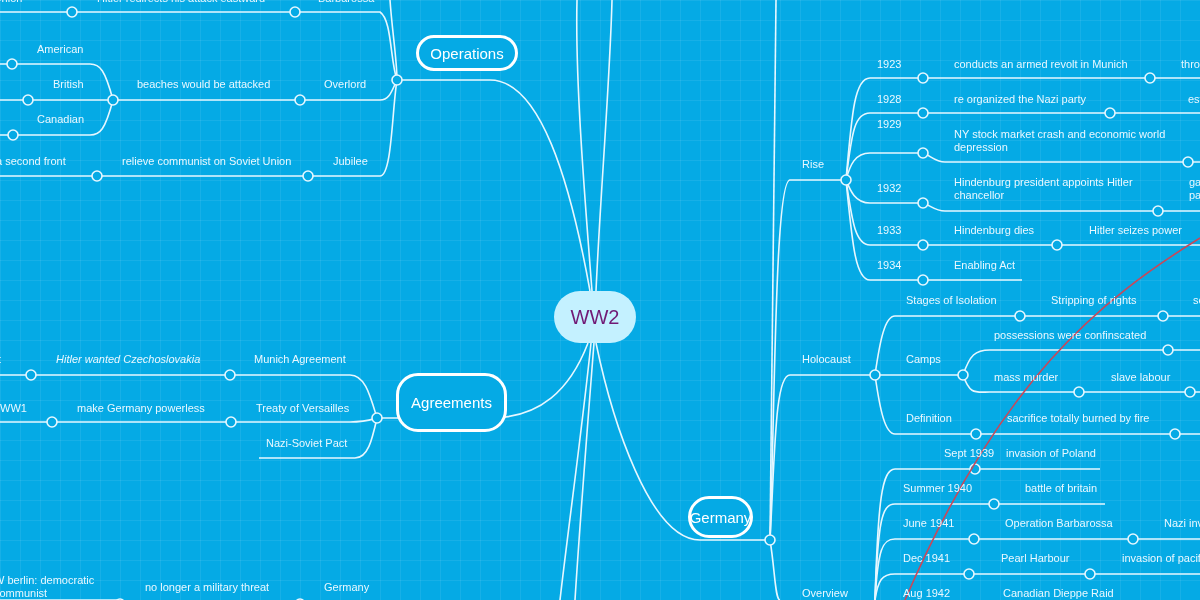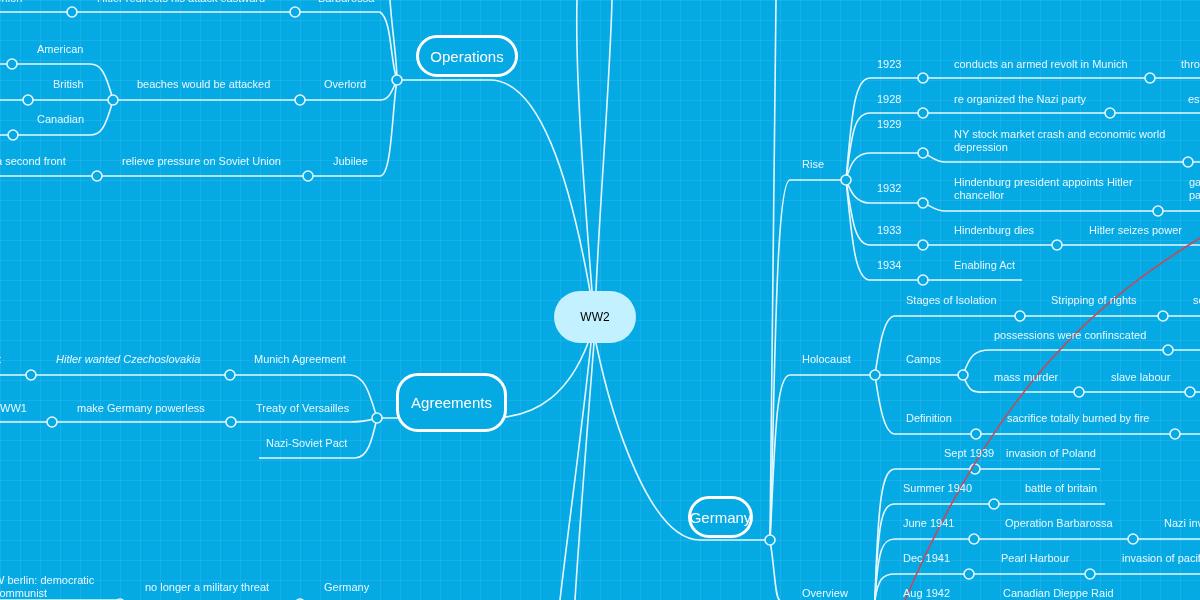--- a/index.html
+++ b/index.html
@@ -20,22 +20,22 @@
   }
   .lbl.wrap { white-space: normal; }
   .main-topic {
     position: absolute; border: 3px solid #ffffff; border-radius: 22px;
     color: #ffffff; font-size: 15px; display: flex; align-items: center;
     justify-content: center; background: #05aae5; box-sizing: border-box;
     cursor: pointer;
   }
   .central {
     position: absolute; left: 554px; top: 291px; width: 82px; height: 52px;
-    border-radius: 26px; background: #c4f1ff; color: #000000;
-    font-size: 12px; display: flex; align-items: center; justify-content: center;
+    border-radius: 26px; background: #c4f1ff; color: #701a75;
+    font-size: 20px; display: flex; align-items: center; justify-content: center;
     cursor: pointer;
   }
 </style>
 </head>
 <body>
 
 <div id="canvas">
 
 <svg id="lines" width="1200" height="600" viewBox="0 0 1200 600" fill="none" stroke="#e6f7ff" stroke-width="1.6">
 
@@ -135,40 +135,40 @@
         <circle cx="300" cy="604" r="5"></circle>
   </g>
 
   <path d="M1200 238 C1100 300, 1000 380, 905 600" stroke="#c8485a" stroke-width="1.6"></path>
 </svg>
 
 <div class="central">
   <span>WW2</span>
 </div>
 
-<div class="main-topic" style="left:416px;top:35px;width:102px;height:42px;text-align:center;">
+<div class="main-topic" style="left:416px;top:35px;width:102px;height:36px;text-align:center;">
   <span>Operations</span>
 </div>
 <div class="main-topic" style="left:396px;top:373px;width:111px;height:59px;">
   <span>Agreements</span>
 </div>
 <div class="main-topic" style="left:688px;top:496px;width:65px;height:42px;">
   <span>Germany</span>
 </div>
 
 <span class="lbl" style="left:318px;top:-8px;">Barbarossa</span>
 <span class="lbl" style="left:97px;top:-8px;">Hitler redirects his attack eastward</span>
 <span class="lbl" style="left:-40px;top:-8px;">Soviet Union</span>
 <span class="lbl" style="left:324px;top:78px;">Overlord</span>
 <span class="lbl" style="left:137px;top:78px;">beaches would be attacked</span>
 <span class="lbl" style="left:37px;top:43px;">American</span>
 <span class="lbl" style="left:53px;top:78px;">British</span>
 <span class="lbl" style="left:37px;top:113px;">Canadian</span>
 <span class="lbl" style="left:333px;top:155px;">Jubilee</span>
-<span class="lbl" style="left:122px;top:155px;">relieve pressure on Soviet Union</span>
+<span class="lbl" style="left:122px;top:155px;">relieve communist on Soviet Union</span>
 <span class="lbl" style="left:-4px;top:155px;">a second front</span>
 
 <span class="lbl" style="left:254px;top:353px;">Munich Agreement</span>
 <span class="lbl" style="left:56px;top:353px;font-style:italic;">Hitler wanted Czechoslovakia</span>
 <span class="lbl" style="left:-2px;top:353px;">t</span>
 <span class="lbl" style="left:256px;top:402px;">Treaty of Versailles</span>
 <span class="lbl" style="left:77px;top:402px;">make Germany powerless</span>
 <span class="lbl" style="left:0px;top:402px;">WW1</span>
 <span class="lbl" style="left:266px;top:437px;">Nazi-Soviet Pact</span>
 

